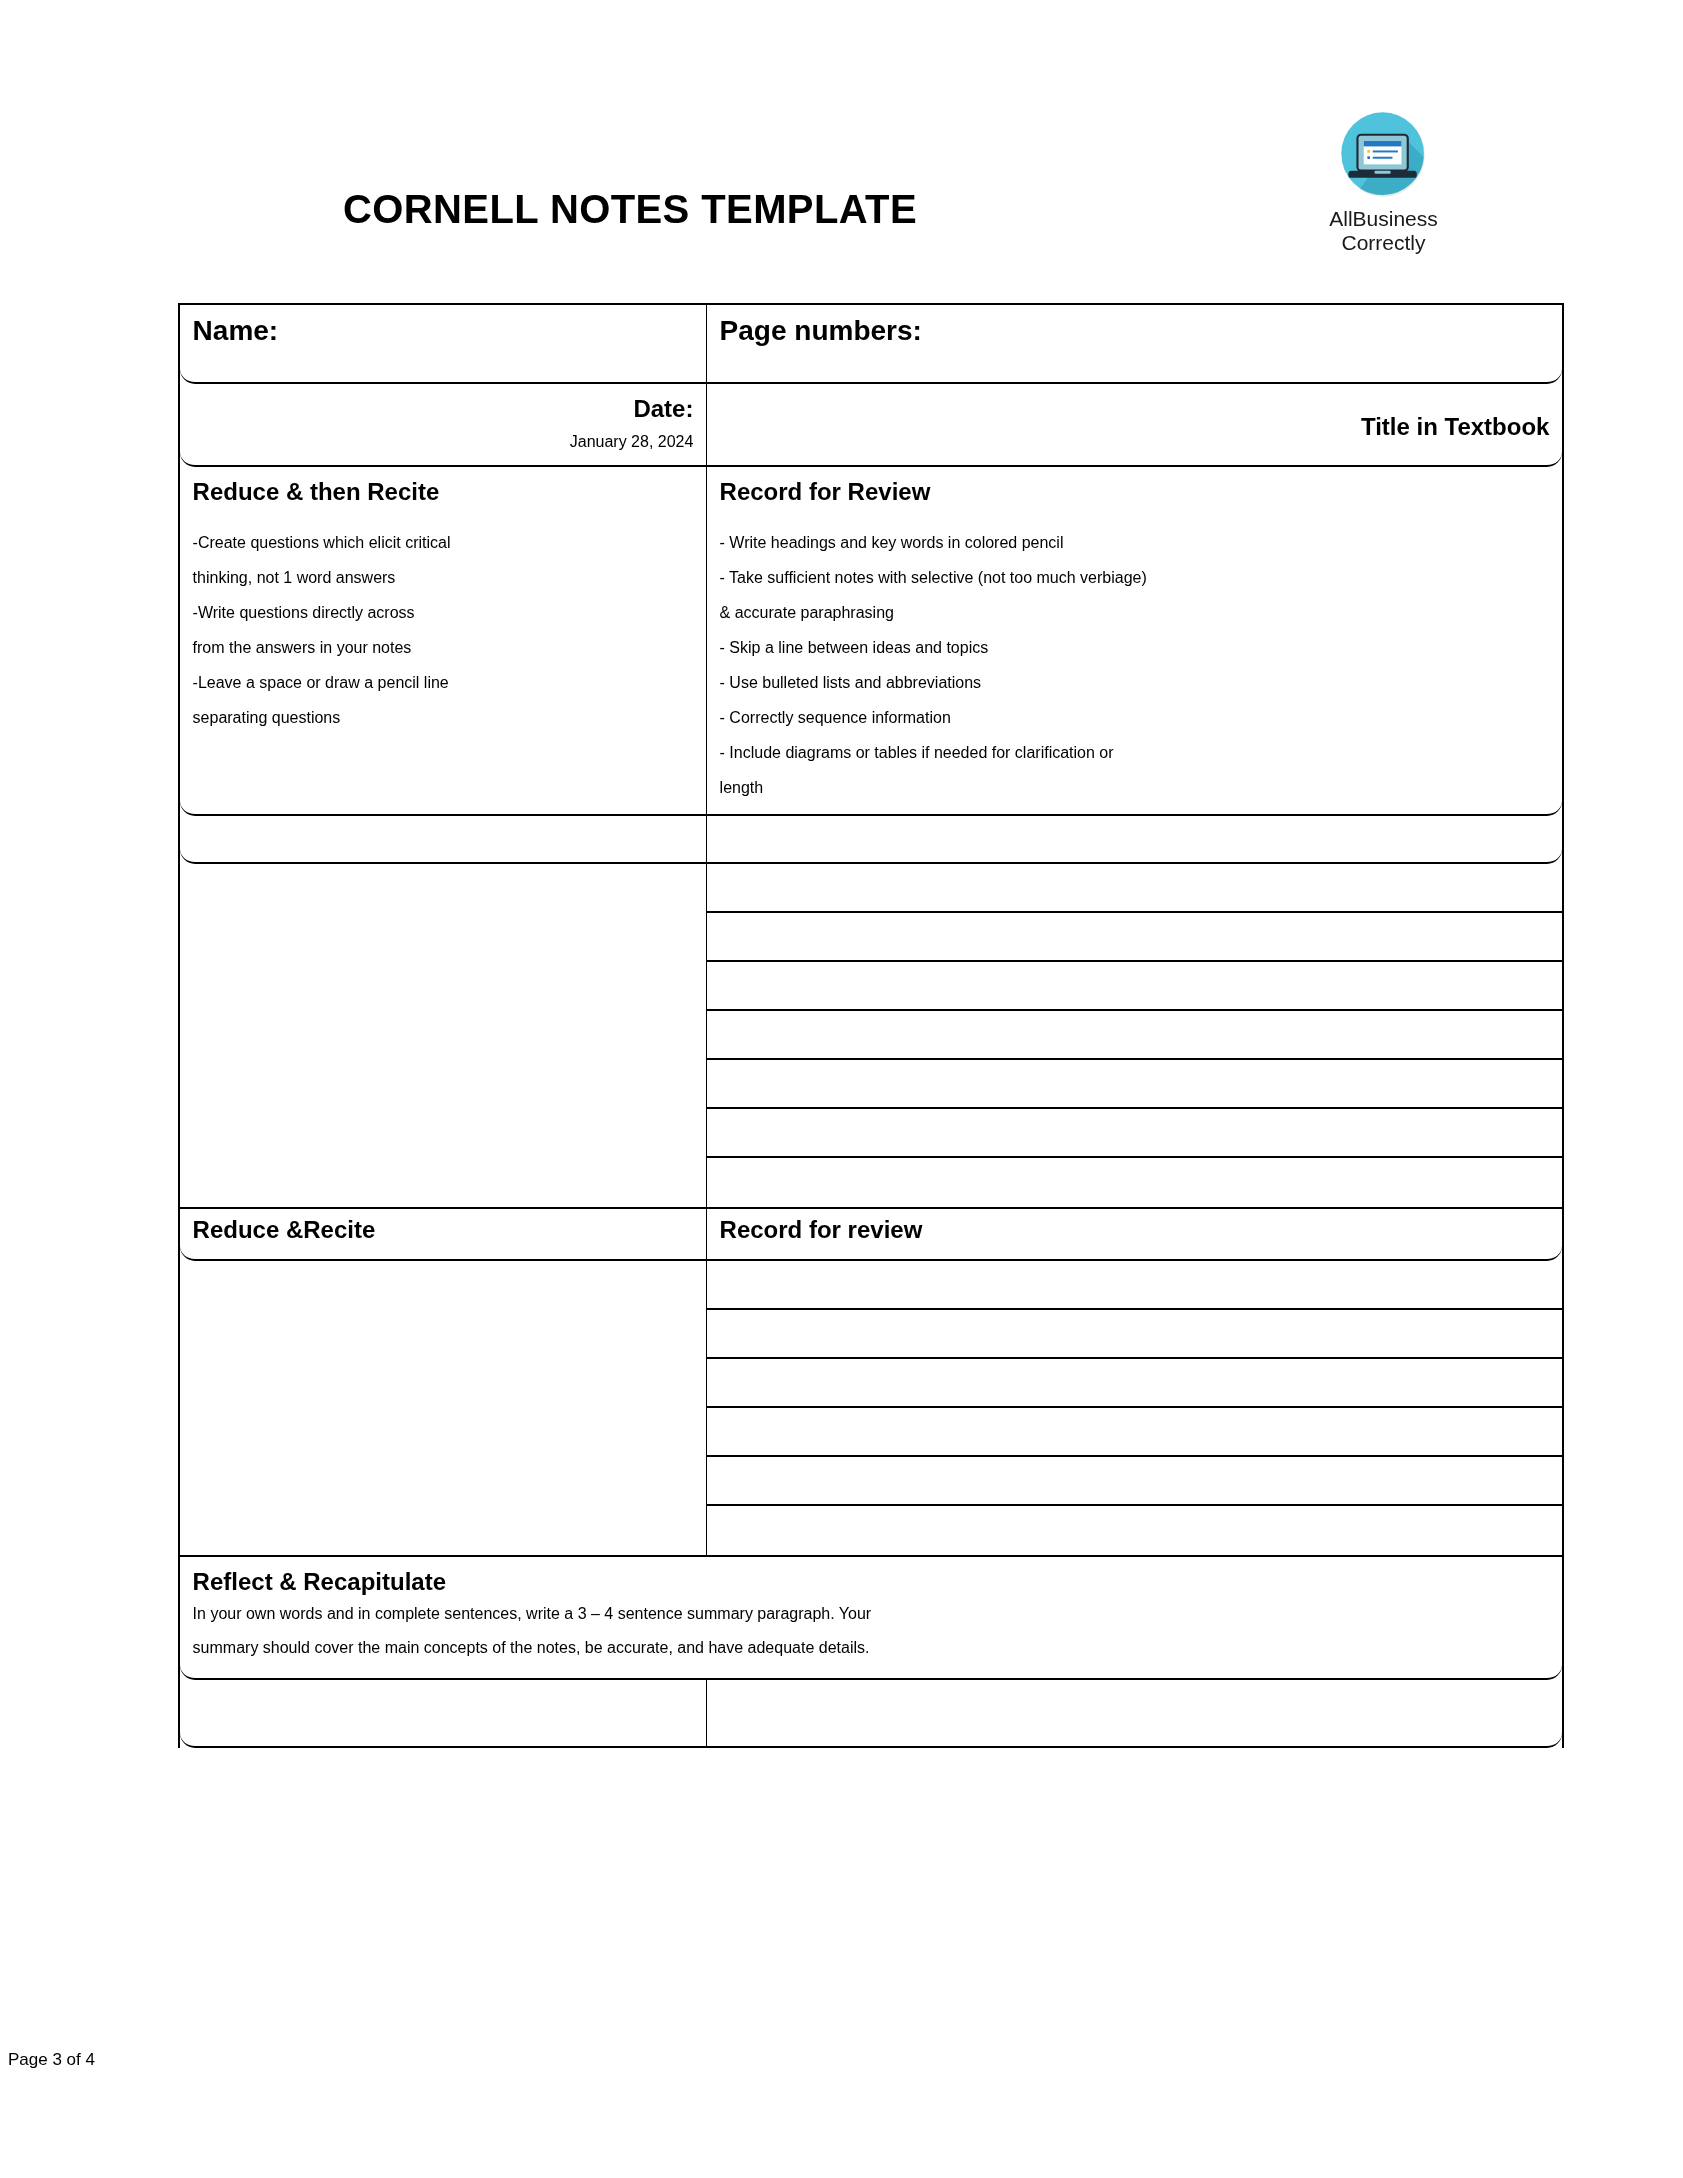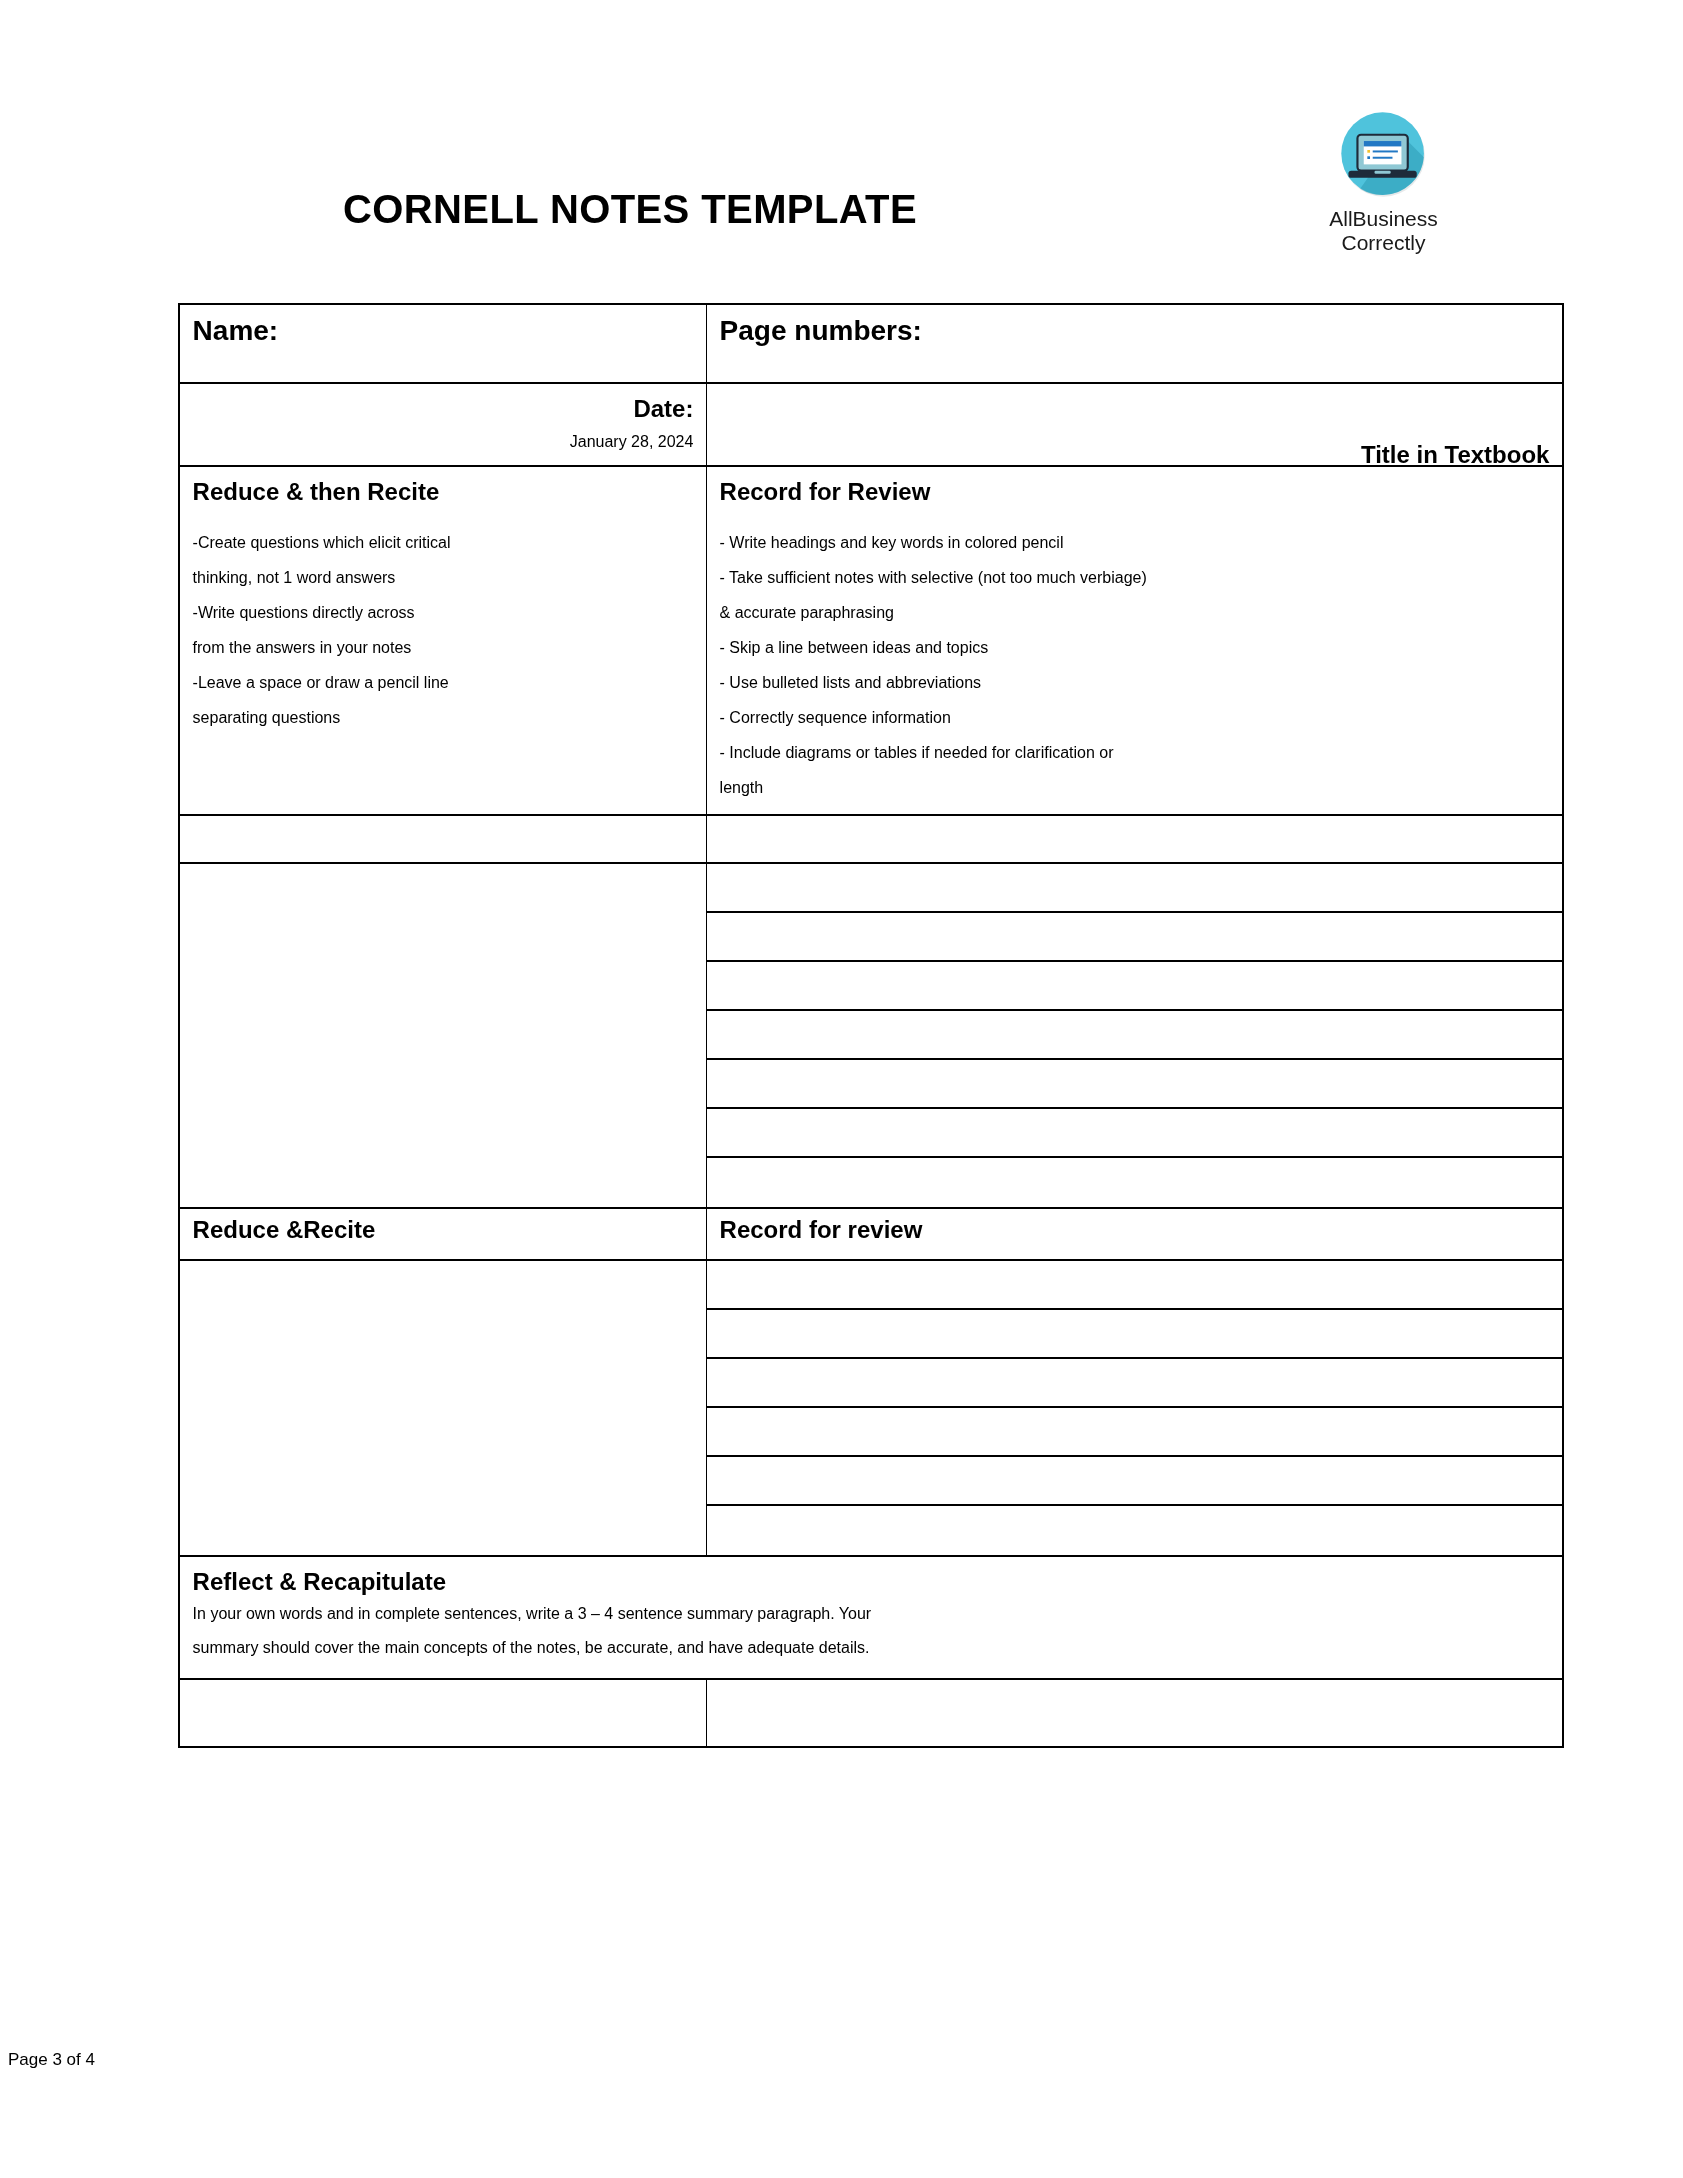--- a/index.html
+++ b/index.html
@@ -78,20 +78,21 @@
     border-right: 2.7px solid #000;
     border-top: 2.7px solid #000;
     box-sizing: border-box;
   }
 
   .row {
     display: flex;
     width: 100%;
     box-sizing: border-box;
     border-bottom: 2.7px solid #000;
+    border-radius: 15px;
   }
 
   .cell-left {
     width: 527px;
     flex: 0 0 527px;
     box-sizing: border-box;
     border-right: 1.8px solid #000;
     padding: 9px 12.6px 9px 12.6px;
   }
   .cell-right {
@@ -206,21 +207,21 @@
       <div class="cell-right">
         <div class="h-bold h-big">Page numbers:</div>
       </div>
     </div>
 
     <div class="row r-date">
       <div class="cell-left">
         <div class="h-bold">Date:</div>
         <div class="body-txt">January 28, 2024</div>
       </div>
-      <div class="cell-right" style="padding-top:27px;margin-top:28px;">
+      <div class="cell-right" style="padding-top:27px;">
         <div class="h-bold">Title in Textbook</div>
       </div>
     </div>
 
     <div class="row">
       <div class="cell-left">
         <div class="h-bold">Reduce &amp; then Recite</div>
         <div class="spacer-line"></div>
         <div class="body-txt">-Create questions which elicit critical</div>
         <div class="body-txt">thinking, not 1 word answers</div>

